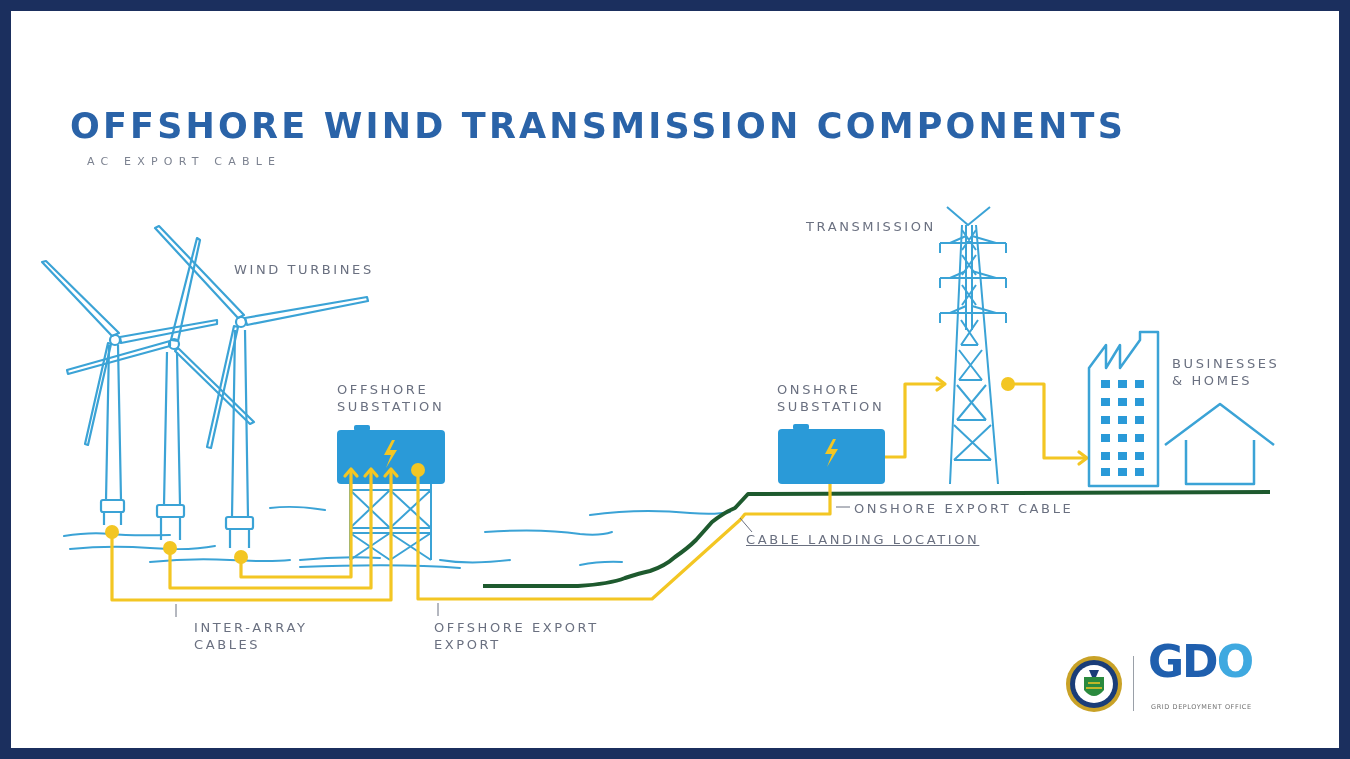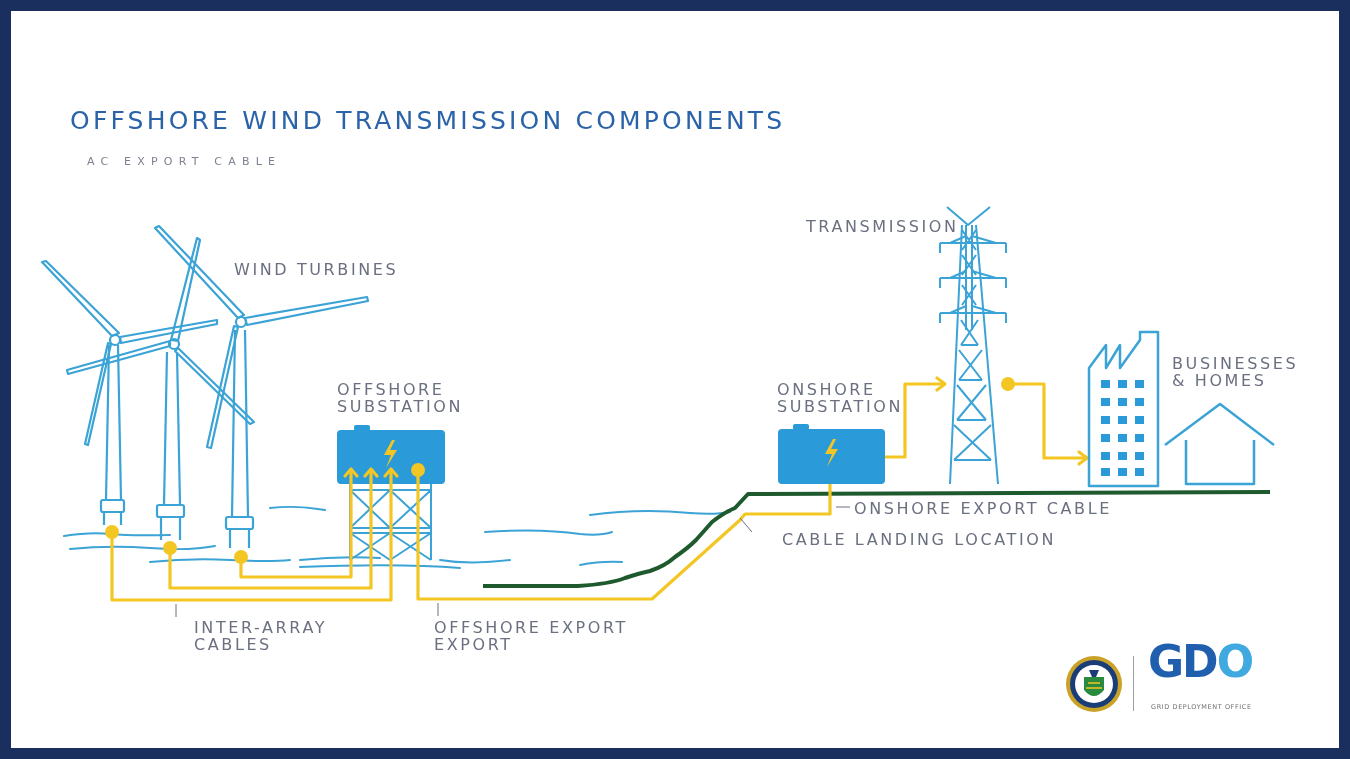--- a/index.html
+++ b/index.html
@@ -10,31 +10,31 @@
     font-family: "DejaVu Sans", sans-serif;
   }
   .panel {
     position: absolute; left: 11px; top: 11px;
     width: 1328px; height: 737px;
     background: #ffffff;
   }
   .title {
     position: absolute; left: 70px; top: 106px;
     font-family: "DejaVu Sans", sans-serif;
-    font-weight: normal; font-size: 25px;
+    font-weight: bold; font-size: 35px;
     letter-spacing: 3.2px; color: #2a63a8;
     white-space: nowrap;
   }
   .subtitle {
     position: absolute; left: 87px; top: 155px;
     font-size: 11px; letter-spacing: 6.2px;
     color: #7c8290; white-space: nowrap;
   }
   .label {
-    position: absolute; font-size: 16px;
+    position: absolute; font-size: 13px;
     letter-spacing: 2.6px; color: #6a7080;
     line-height: 17px; white-space: nowrap;
   }
   svg.art { position: absolute; left: 0; top: 0; }
   .logo-gdo {
     position: absolute; left: 1148px; top: 638px;
     font-family: "DejaVu Sans", sans-serif;
     font-weight: bold; font-size: 44px; letter-spacing: -2px;
     line-height: 48px; white-space: nowrap;
   }
@@ -226,17 +226,17 @@
 </div>
 
 <div class="label" style="left:806px; top:218px;">TRANSMISSION</div>
 
 <div class="label" style="left:1172px; top:355px;">
   <div>BUSINESSES</div>
   <div>&amp; HOMES</div>
 </div>
 
 <div class="label" style="left:854px; top:500px;">ONSHORE EXPORT CABLE</div>
-<div class="label" style="left:782px; top:531px;">CABLE LANDING LOCATION</div>
+<div class="label" style="left:746px; top:531px;text-decoration:underline;">CABLE LANDING LOCATION</div>
 
 <div class="logo-divider"></div>
 <div class="logo-gdo"><span class="gd">GD</span><span class="o">O</span></div>
 <div class="logo-sub">GRID DEPLOYMENT OFFICE</div>
 
 </body></html>

